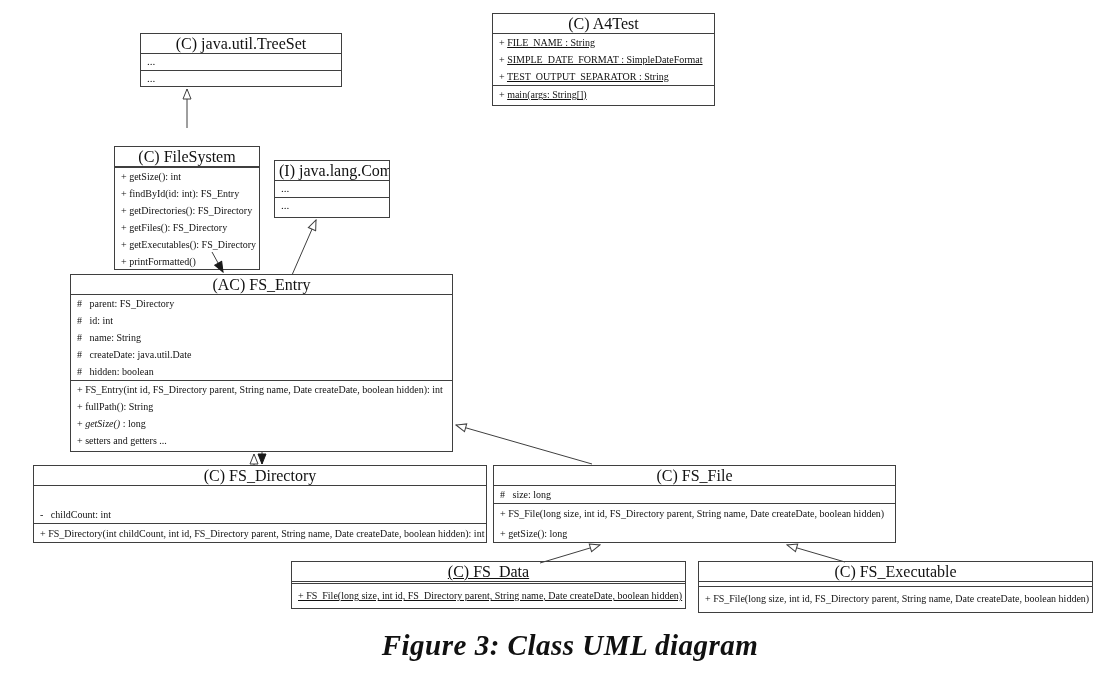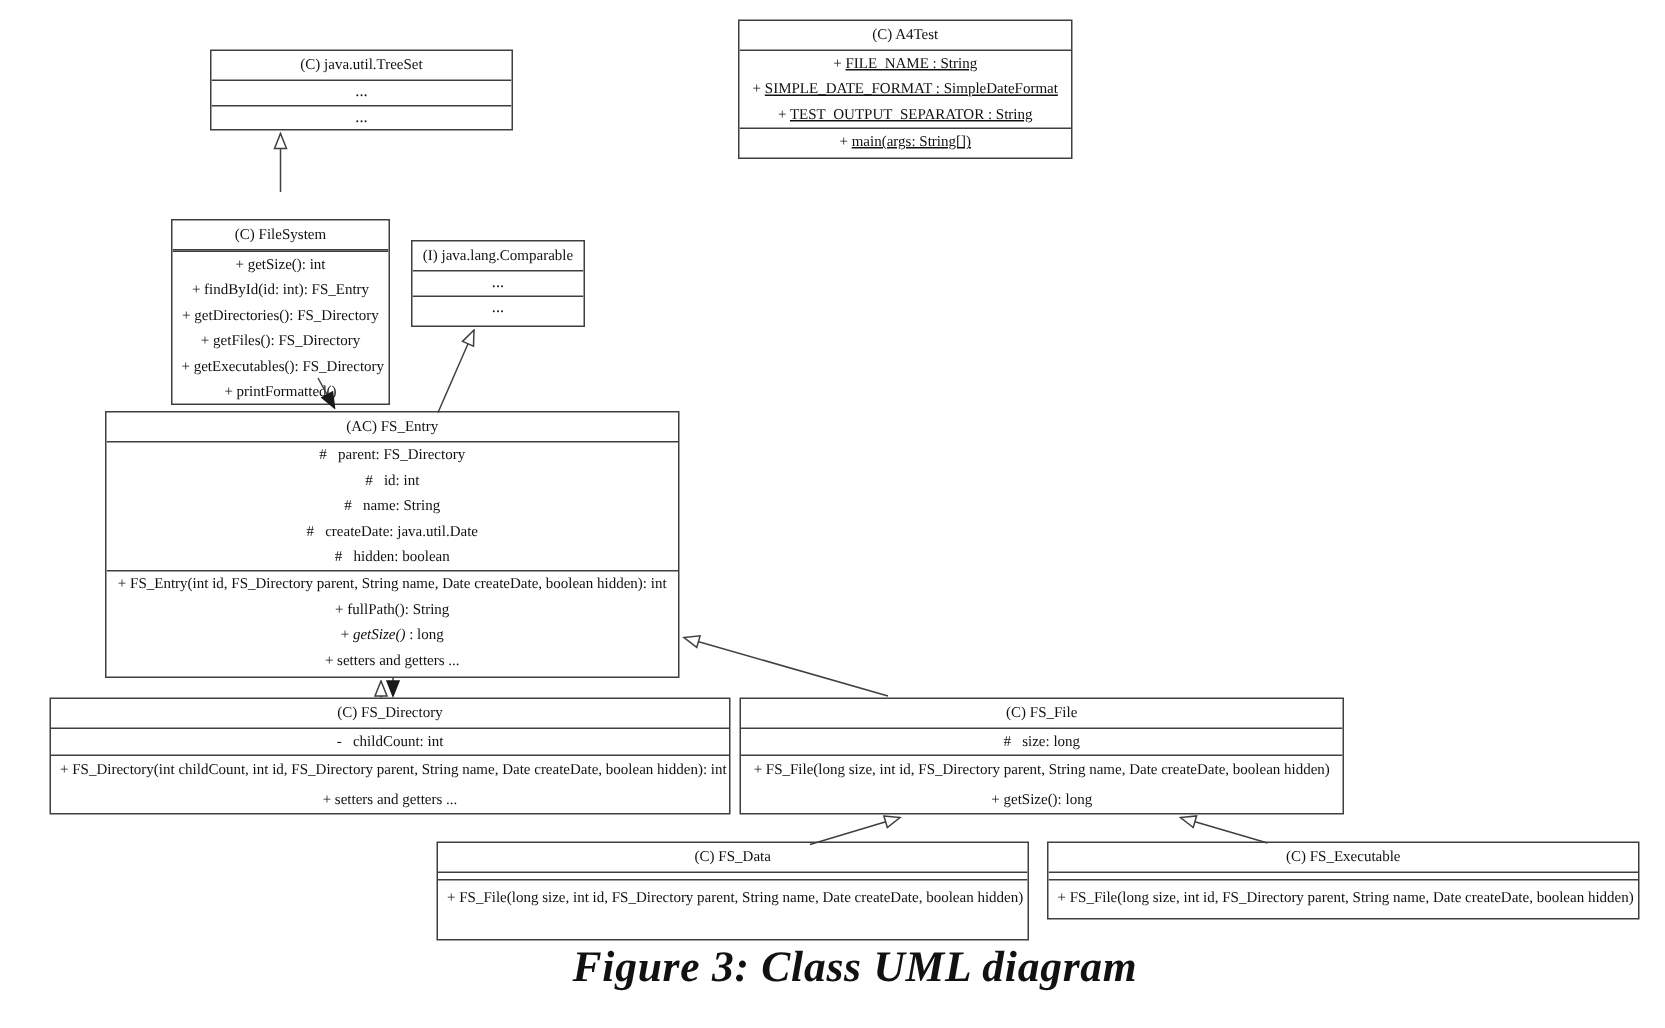--- a/index.html
+++ b/index.html
@@ -1,25 +1,25 @@
 <!DOCTYPE html>
 <html><head>
 <meta charset="utf-8">
 <style>
   html,body{margin:0;padding:0;background:#ffffff;}
   .canvas{position:relative;width:1110px;height:685px;background:#ffffff;overflow:hidden;
           font-family:"Liberation Serif",serif;color:#111;}
   .uml{position:absolute;border:1px solid #3f3f3f;background:#fff;box-sizing:border-box;
        display:flex;flex-direction:column;overflow:hidden;}
-  .uml .title{font-size:10px;line-height:14px;text-align:center;padding:3px 4px 2px;
+  .uml .title{font-size:16px;line-height:14px;text-align:center;padding:3px 4px 2px;
               border-bottom:1px solid #3f3f3f;white-space:pre;}
   .uml .attrs{border-bottom:1px solid #3f3f3f;}
   .uml .empty{height:4px;border-bottom:1px solid #3f3f3f;}
   .uml .methods{flex:1;}
-  .uml .row{font-size:10px;height:17px;line-height:17px;padding:0 6px;white-space:pre;overflow:hidden;text-align:center;}
+  .uml .row{font-size:10px;height:17px;line-height:17px;padding:0 6px;white-space:pre;overflow:hidden;}
   .uml.dots .row{font-size:11px;height:16px;line-height:14px;}
   .uml.tallrows .row{height:20px;line-height:20px;}
   .uml.midrows .row{height:24px;line-height:24px;}
   .u{text-decoration:underline;}
   .i{font-style:italic;}
   .connectors{position:absolute;left:0;top:0;pointer-events:none;}
   .caption{position:absolute;left:0;top:629px;width:1140px;text-align:center;
            font-size:29px;font-style:italic;font-weight:bold;letter-spacing:0.5px;}
 </style>
 </head>
@@ -85,40 +85,40 @@
       <div class="row">+ FS_Entry(int id, FS_Directory parent, String name, Date createDate, boolean hidden): int</div>
       <div class="row">+ fullPath(): String</div>
       <div class="row"><span>+ </span><span class="i">getSize()</span><span> : long</span></div>
       <div class="row">+ setters and getters ...</div>
     </div>
   </div>
 
   <div class="uml tallrows" style="left:33px;top:465px;width:454px;height:78px;">
     <div class="title">(C) FS_Directory</div>
     <div class="attrs" style="--x:0">
-      <div class="row" style="height:17px;line-height:17px;">-   childCount: int</div>
+      <div class="row" style="height:17px;line-height:17px;margin-top:20px;">-   childCount: int</div>
     </div>
     <div class="methods">
       <div class="row">+ FS_Directory(int childCount, int id, FS_Directory parent, String name, Date createDate, boolean hidden): int</div>
       <div class="row">+ setters and getters ...</div>
     </div>
   </div>
 
   <div class="uml tallrows" style="left:493px;top:465px;width:403px;height:78px;">
     <div class="title">(C) FS_File</div>
     <div class="attrs">
       <div class="row" style="height:17px;line-height:17px;">#   size: long</div>
     </div>
     <div class="methods">
       <div class="row">+ FS_File(long size, int id, FS_Directory parent, String name, Date createDate, boolean hidden)</div>
       <div class="row">+ getSize(): long</div>
     </div>
   </div>
 
-  <div class="uml midrows" style="left:291px;top:561px;width:395px;height:66px;">
+  <div class="uml midrows" style="left:291px;top:561px;width:395px;height:48px;text-decoration:underline;">
     <div class="title">(C) FS_Data</div>
     <div class="empty"></div>
     <div class="methods">
       <div class="row">+ FS_File(long size, int id, FS_Directory parent, String name, Date createDate, boolean hidden)</div>
     </div>
   </div>
 
   <div class="uml midrows" style="left:698px;top:561px;width:395px;height:52px;">
     <div class="title">(C) FS_Executable</div>
     <div class="empty"></div>

